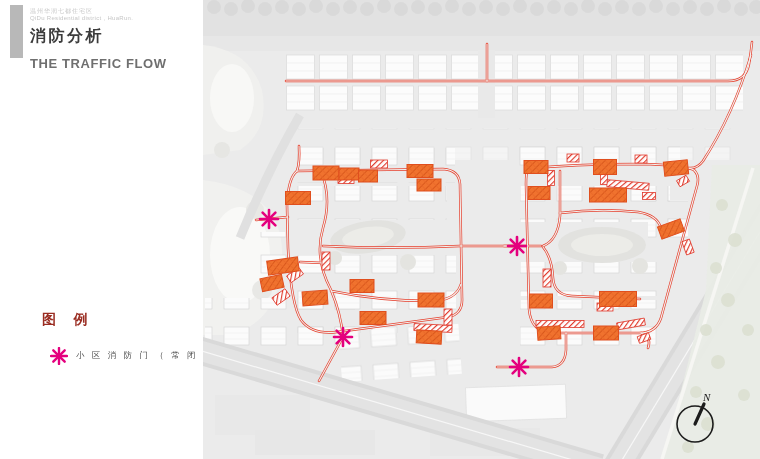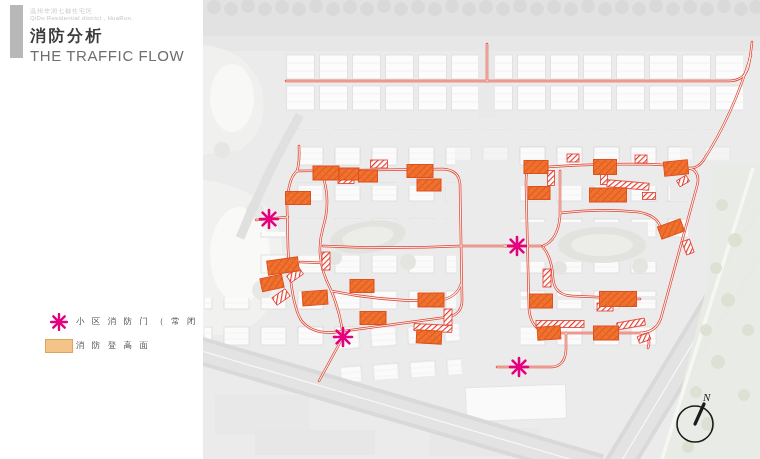--- a/index.html
+++ b/index.html
@@ -7,21 +7,21 @@
     width:760px;height:459px;background:#ffffff;position:relative;overflow:hidden;
     font-family:"Liberation Sans","DejaVu Sans",sans-serif;
   }
   
   .header{position:absolute;left:0;top:0;width:200px;height:80px;}
   .header-bar{position:absolute;left:10px;top:5px;width:13px;height:53px;background:#b8b8b8;}
   .header-text{position:absolute;left:30px;top:8px;}
   .proj-zh{font-size:6px;color:#c6c6c6;letter-spacing:1px;line-height:7px;}
   .proj-en{font-size:6px;color:#c6c6c6;letter-spacing:.3px;line-height:7px;}
   .title{font-size:16px;color:#3c3c3c;font-weight:700;letter-spacing:2.5px;margin-top:4px;line-height:19px;}
-  .subtitle{font-size:15px;color:#6f6f6f;letter-spacing:.6px;margin-top:2px;font-weight:400;}
+  .subtitle{font-size:13px;color:#6f6f6f;letter-spacing:.6px;margin-top:11px;font-weight:700;}
   
   .legend{position:absolute;left:42px;top:311px;width:160px;}
   .legend-title{font-family:"Liberation Serif","DejaVu Serif",serif;font-size:14px;font-weight:700;
     color:#9a2d22;letter-spacing:7px;margin-bottom:16px;}
   .legend-item{display:flex;align-items:center;height:21px;margin-bottom:3px;}
   .legend-sym{width:34px;display:flex;justify-content:center;align-items:center;flex:0 0 34px;}
   .legend-label{font-size:8.5px;color:#4f4f4f;letter-spacing:2.5px;white-space:nowrap;}
   .dline{width:22px;}
   .dline span{display:block;height:1.6px;background:#e0493a;margin:1.4px 0;}
   .swatch{width:26px;height:12px;background:#f3c387;border:1px solid #dca45e;}
@@ -35,42 +35,37 @@
   <div class="header-bar"></div>
   <div class="header-text">
     <div class="proj-zh">温州华润七都住宅区</div>
     <div class="proj-en">QiDu Residential district , HuaRun.</div>
     <div class="title">消防分析</div>
     <div class="subtitle">THE TRAFFIC FLOW</div>
   </div>
 </div>
 
 <div class="legend">
+  <div class="legend-title">图 例</div>
 
   <div class="legend-item">
     <span class="legend-sym">
       <svg width="18" height="18" viewBox="-9 -9 18 18">
         <g stroke="#e4007e" stroke-width="2.4" stroke-linecap="round">
           <line x1="0" y1="-8" x2="0" y2="8"></line>
             <line x1="-8" y1="0" x2="8" y2="0"></line>
           <line x1="-5.7" y1="-5.7" x2="5.7" y2="5.7"></line>
             <line x1="-5.7" y1="5.7" x2="5.7" y2="-5.7"></line>
         </g>
       </svg>
     </span>
     <span class="legend-label">小 区 消 防 门 （ 常 闭 ）</span>
   </div>
 
 
-  <div class="legend-item">
-    <span class="legend-sym">
-      <span class="swatch"></span>
-    </span>
-    <span class="legend-label">消 防 登 高 面</span>
-  </div>
 </div>
 
 <svg class="map" viewBox="203 0 557 459" width="557" height="459">
   <defs>
     <pattern id="tpat" x="285" y="53" width="33" height="31" patternUnits="userSpaceOnUse">
       <rect x="1.5" y="2" width="28" height="24" fill="#fcfcfc" stroke="#dadada" stroke-width="0.7"></rect>
       <line x1="1.5" y1="10" x2="29.5" y2="10" stroke="#e9e9e9" stroke-width="0.6"></line>
       <line x1="1.5" y1="18" x2="29.5" y2="18" stroke="#e9e9e9" stroke-width="0.6"></line>
     </pattern>
     <pattern id="cpat" width="37" height="36" patternUnits="userSpaceOnUse">

